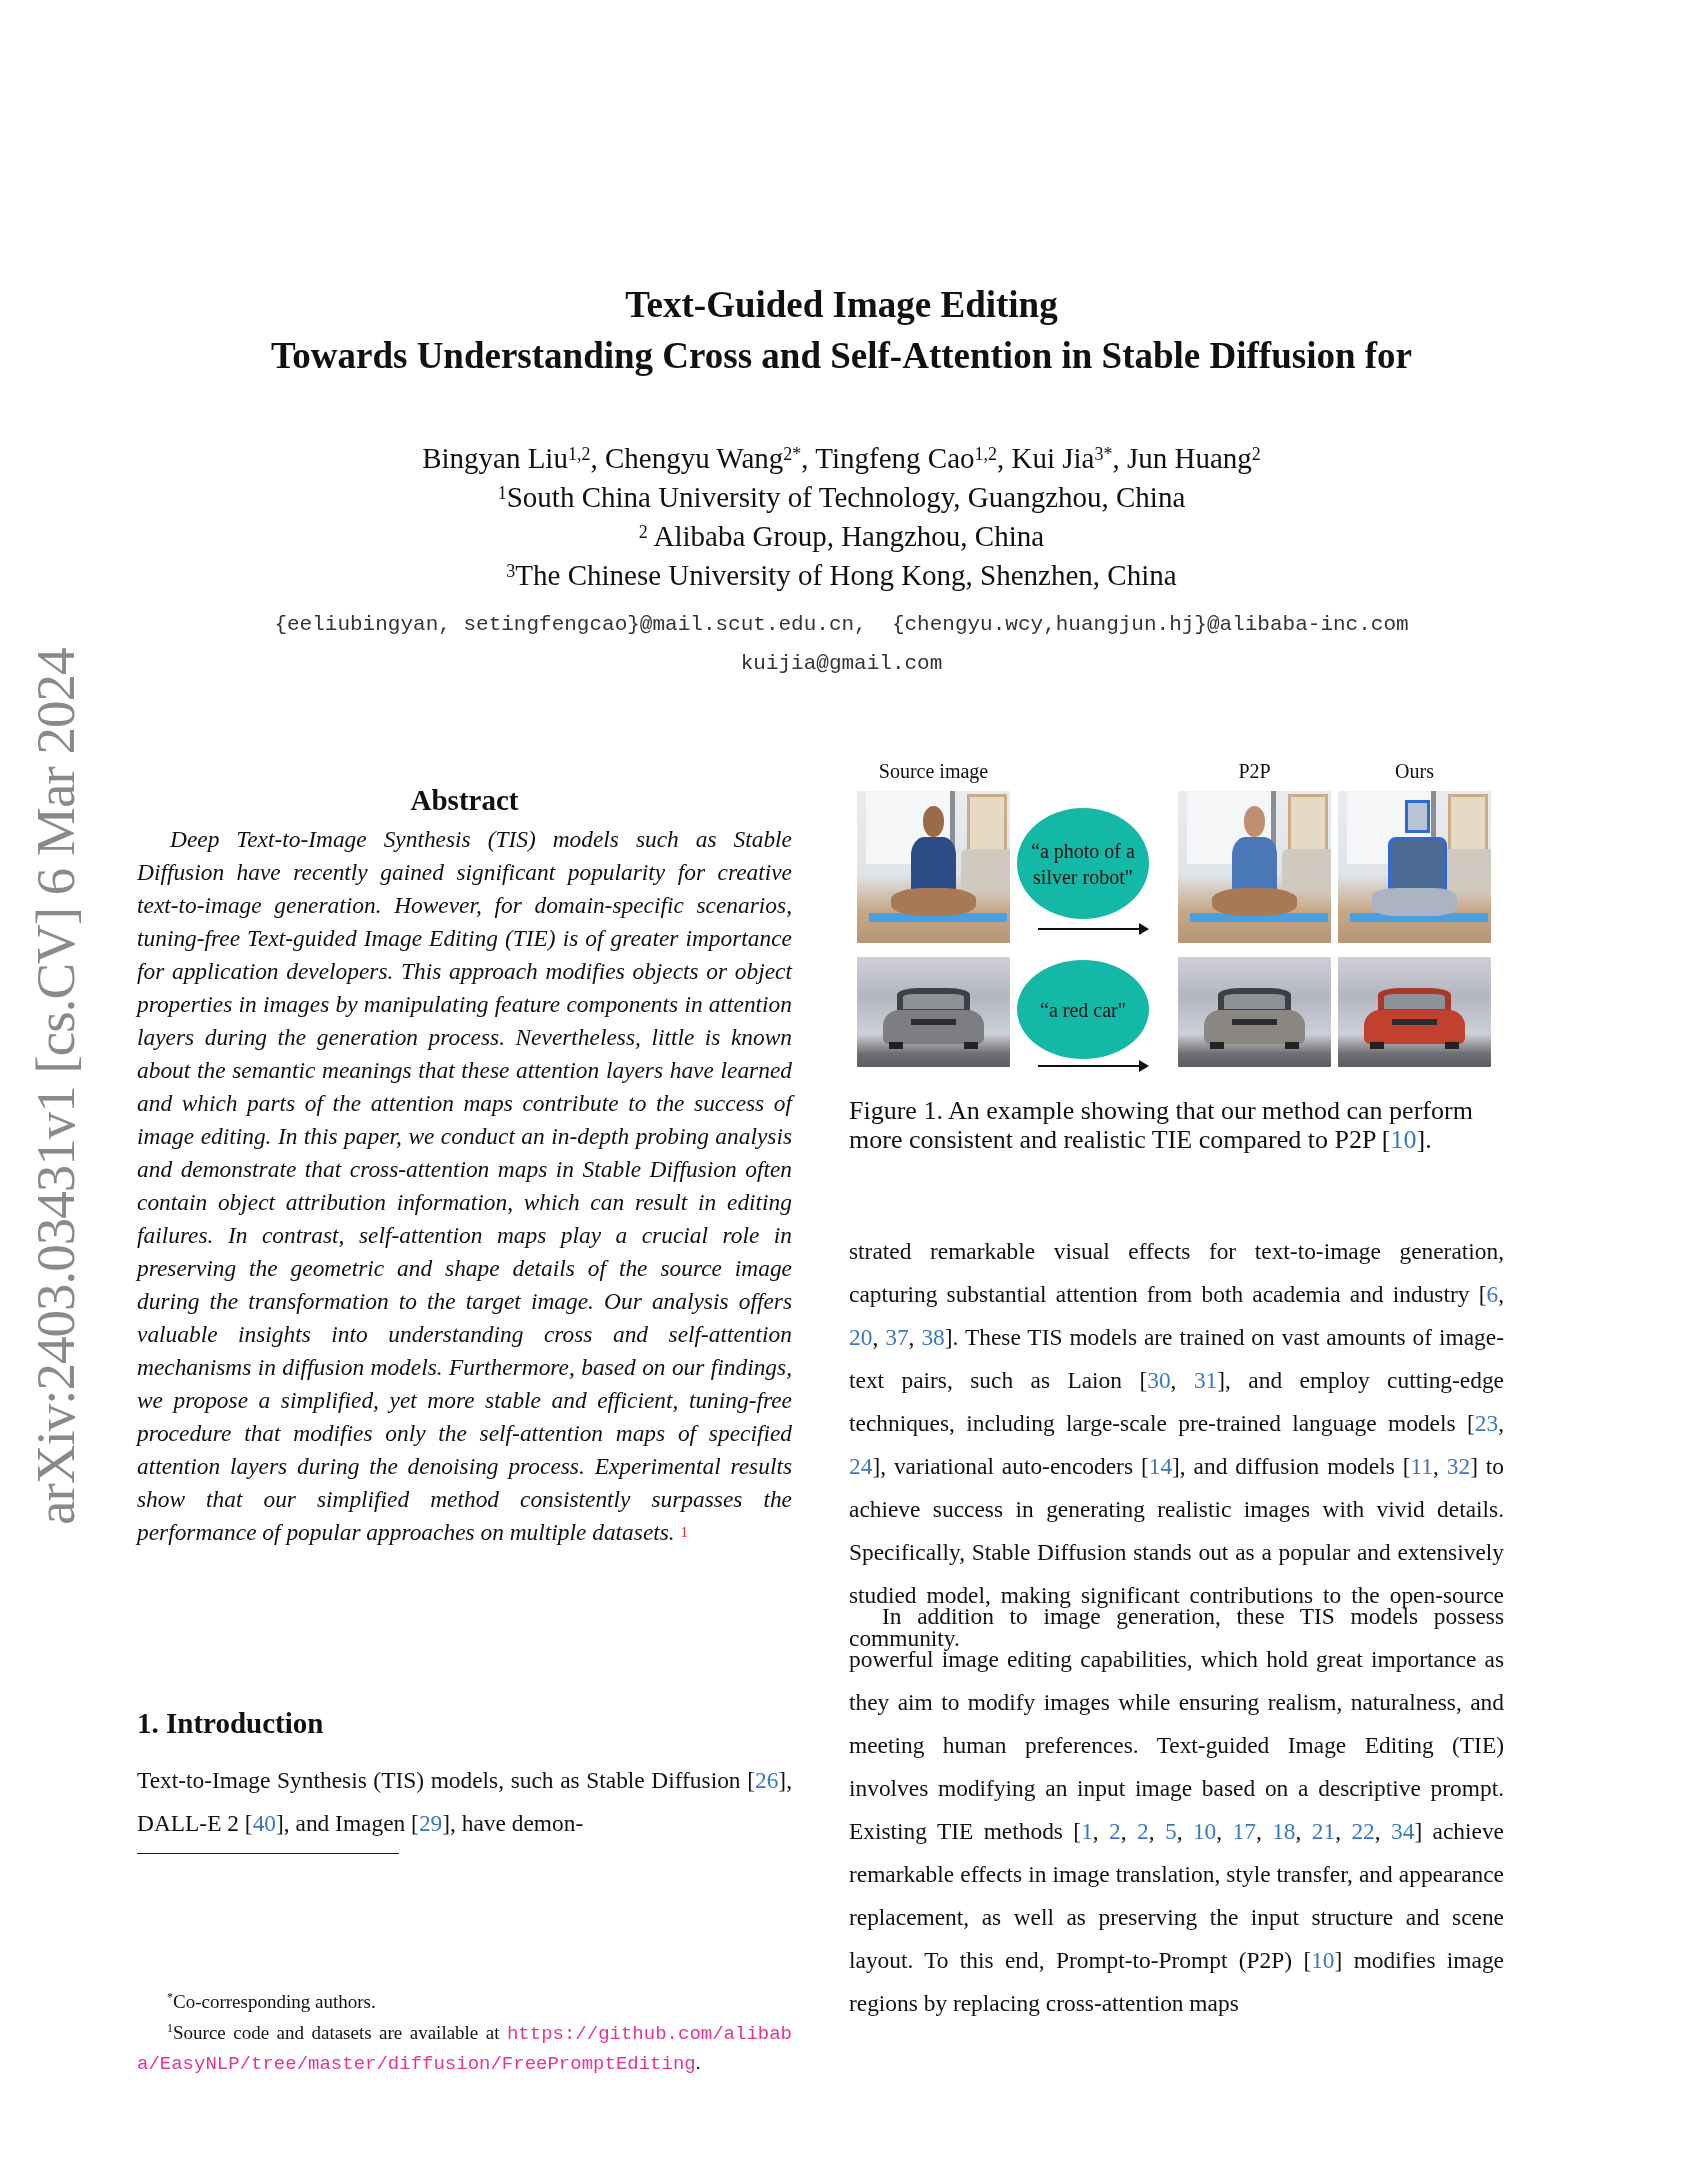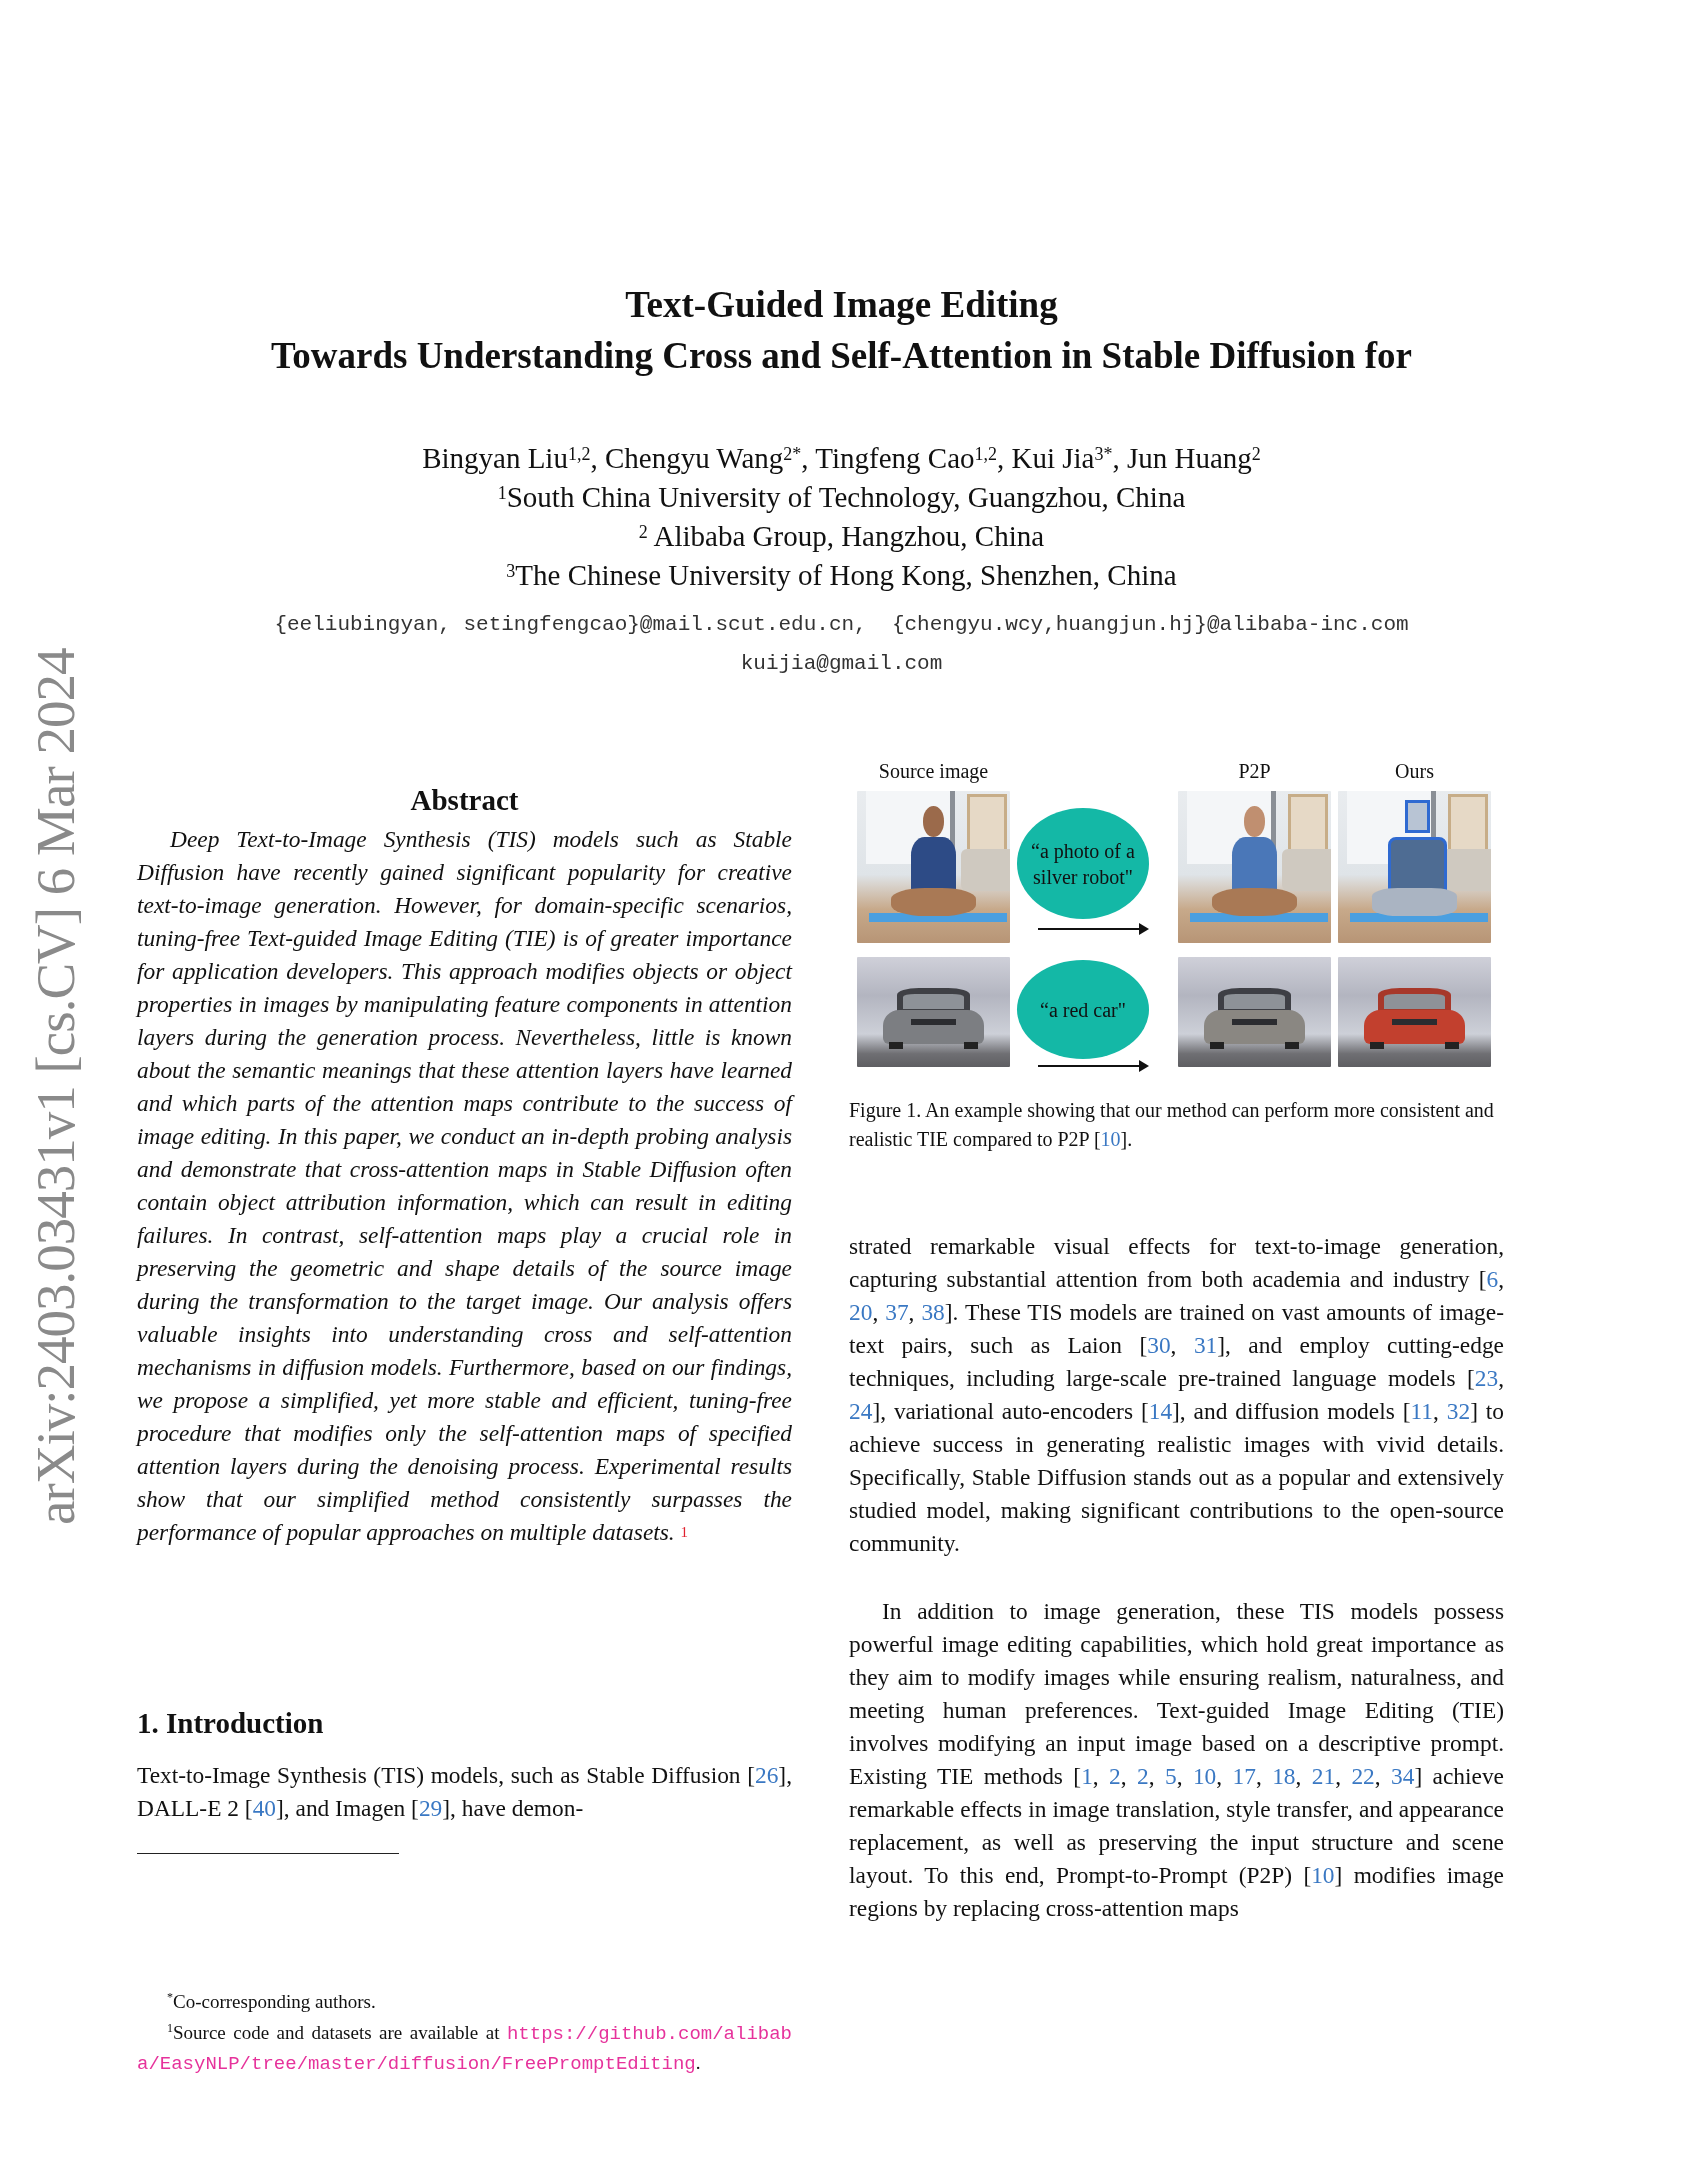--- a/index.html
+++ b/index.html
@@ -9,21 +9,21 @@
   .authors{left:0;width:1683px;top:439px;text-align:center;font-size:29px;line-height:39px;}
   .authors sup{font-size:18px;vertical-align:top;position:relative;top:-4px;}
   .emails{left:0;width:1683px;top:605px;text-align:center;font-family:"Liberation Mono","DejaVu Sans Mono",monospace;font-size:21px;line-height:39px;color:#333;}
   .arxiv{left:24px;top:1525px;transform-origin:0 0;transform:rotate(-90deg);font-size:55px;color:#8a8a8a;white-space:nowrap;letter-spacing:-1px;font-family:"Liberation Serif",serif;}
   .col-left{left:137px;width:655px;}
   .col-right{left:849px;width:655px;}
   .h-abstract{top:748px;text-align:center;font-weight:bold;font-size:29px;margin-top:36px;}
   .abstract{top:823px;font-style:italic;font-size:23.4px;line-height:33px;text-align:justify;text-indent:33px;}
   .fn-red{color:#e0202e;font-style:normal;font-size:15px;vertical-align:top;}
   .h-intro{top:1707px;font-weight:bold;font-size:29px;}
-  .p{font-size:23.4px;line-height:33px;text-align:justify;}
+  .p{font-size:23.4px;line-height:43px;text-align:justify;}
   .cite{color:#3a78c3;}
   .footrule{left:137px;top:1853px;width:262px;border-top:1.5px solid #222;}
   .footnotes{left:137px;top:1960px;width:655px;font-size:19px;line-height:27px;text-align:justify;margin-top:24px;}
   .footnotes .fn{text-indent:30px;}
   .footnotes sup{font-size:12px;}
   .url{font-family:Liberation Mono, monospace;color:#e6329b;font-size:19px;}
   .fig-label{top:760px;font-size:20px;text-align:center;}
   .img{position:absolute;border-radius:1px;overflow:hidden;}
   .room{background:linear-gradient(180deg,#e9ecef 0%,#dfe4e8 55%,#c7a98a 78%,#b79576 100%);}
   .room .win{position:absolute;left:6%;top:0;width:55%;height:48%;background:#f4f6f8;border-right:5px solid #8a8f96;}
@@ -44,21 +44,21 @@
   .car .glass{position:absolute;left:20%;top:10%;width:60%;height:24%;background:#8e9298;border-radius:20% 20% 0 0;}
   .car .front{position:absolute;left:0;top:36%;width:100%;height:56%;background:#7c7e82;border-radius:16px 16px 6px 6px;}
   .car .grille{position:absolute;left:28%;top:50%;width:44%;height:10%;background:#2b2c30;}
   .car .wheelL,.car .wheelR{position:absolute;top:88%;width:14%;height:12%;background:#222;}
   .car .wheelL{left:6%;} .car .wheelR{right:6%;}
   .grey .front{background:#8a8782;} .grey .roof{background:#3e3f45;}
   .red .front{background:#c2402e;} .red .roof{background:#a7382a;}
   .ellipse{position:absolute;background:#14b8a6;border-radius:50%;display:flex;align-items:center;justify-content:center;text-align:center;font-size:20px;line-height:26px;}
   .arrow{position:absolute;height:2px;background:#111;}
   .arrow:after{content:"";position:absolute;right:-2px;top:-5px;border-left:10px solid #111;border-top:6px solid transparent;border-bottom:6px solid transparent;}
-  .caption{top:1096px;font-size:20px;line-height:29px;}
+  .caption{top:1096px;font-size:26px;line-height:29px;}
 </style>
 </head>
 <body>
 
 <div class="abs arxiv">arXiv:2403.03431v1  [cs.CV]  6 Mar 2024</div>
 
 <div class="abs title">
   <div>Text-Guided Image Editing</div>
   <div>Towards Understanding Cross and Self-Attention in Stable Diffusion for</div>
 </div>

